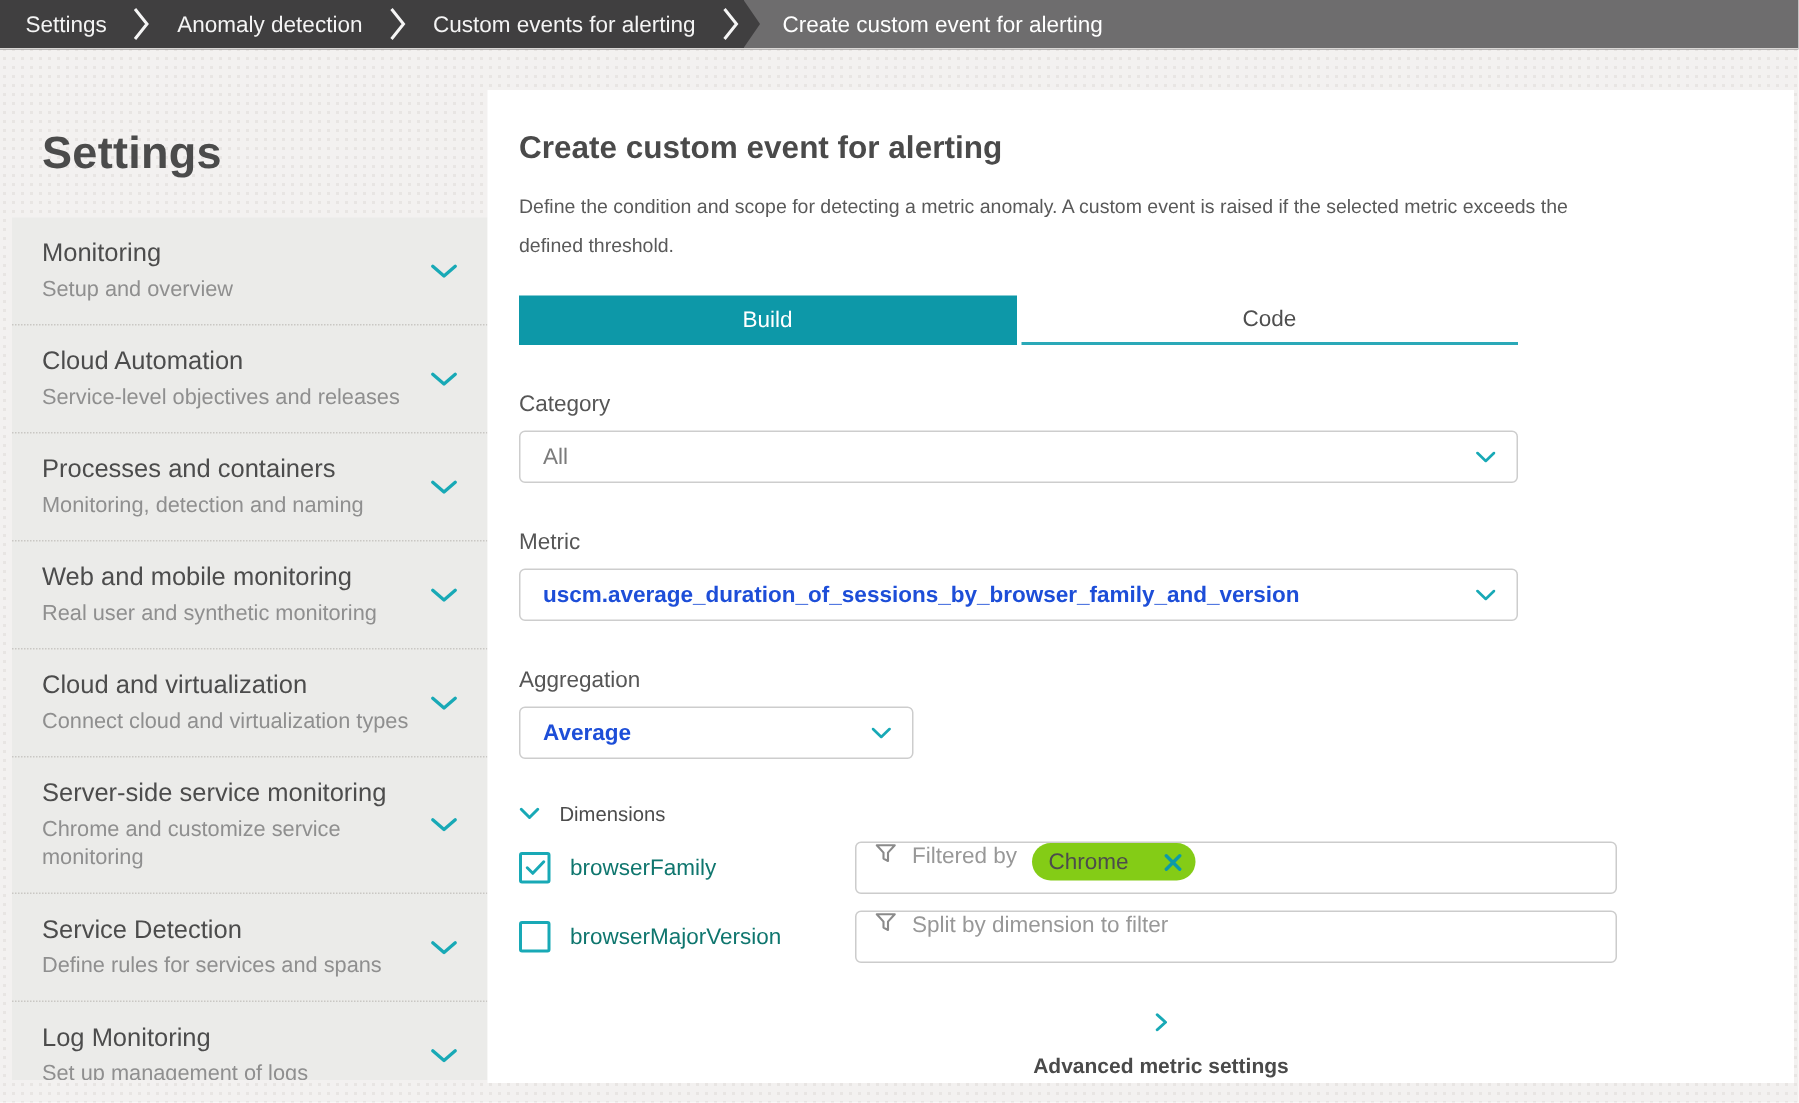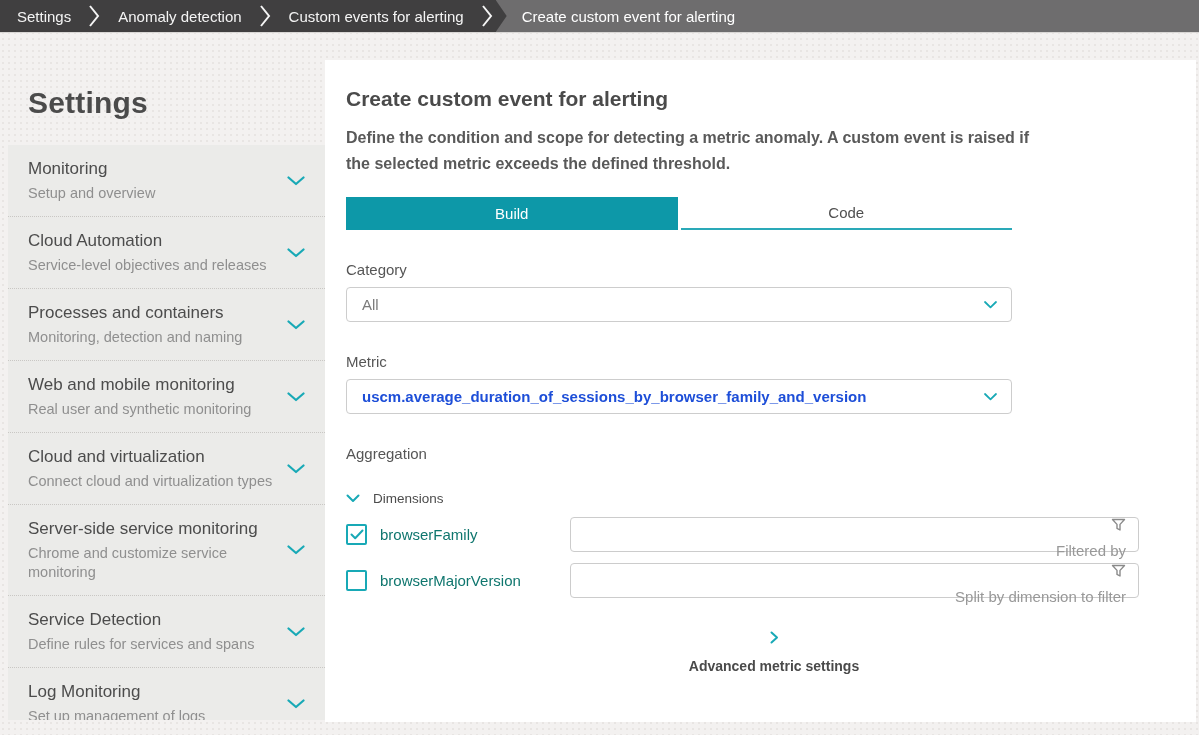--- a/index.html
+++ b/index.html
@@ -52,21 +52,21 @@
   .mi-sub   { font-size:14.5px; color:#8f8f8f; line-height:19px; margin-top:4px; }
   .mi-chev  { flex:0 0 auto; margin:0 6px 0 8px; }
 
   
   .panel {
     position:absolute; left:325px; top:60px; right:3px; bottom:13px;
     background:#ffffff; padding:27px 0 0 21px; overflow:hidden;
   }
   .page-title { font-size:21px; font-weight:bold; color:#4a4a4a; }
   .page-desc  {
-    margin-top:14px; max-width:700px; font-size:16px; line-height:26px; color:#595959;font-weight:bold;
+    margin-top:14px; max-width:700px; font-size:13px; line-height:26px; color:#595959;
   }
 
   .tabs { margin-top:20px; width:666px; height:33px; display:flex; gap:3px; }
   .tab { flex:1; display:flex; align-items:center; justify-content:center;
          font-size:15px; cursor:pointer; }
   .tab-active { background:#0d98a8; color:#ffffff; }
   .tab-inactive { color:#4f4f4f; border-bottom:2px solid #2aa9b8; }
 
   .field-label { margin-top:31px; font-size:15px; color:#565656; }
   .select {
@@ -83,24 +83,23 @@
   .dims-label { font-size:13.5px; color:#4c4c4c; }
 
   .dim-row { margin-top:11px; display:flex; align-items:center; }
   .checkbox {
     width:21px; height:21px; border:2px solid #18a9b6; border-radius:2px;
     background:#fff; display:flex; align-items:center; justify-content:center;
     cursor:pointer; flex:0 0 auto;
   }
   .dim-name { margin-left:13px; width:190px; font-size:15px; color:#0f766e; }
   .filter-input {
-    width:569px; height:35px; border:1px solid #cccccc; border-radius:4px;
-    background:#fff; display:flex; align-items:flex-end; gap:10px; padding:0 12px;
+    width:508px; height:35px; border:1px solid #cccccc; border-radius:4px;
+    background:#fff; display:flex; align-items:flex-start; gap:10px; padding:0 12px;
     cursor:text;
-    flex-direction:column;
   }
   .filter-text { font-size:15px; color:#989898; }
   .chip {
     display:inline-flex; align-items:center; gap:24px;
     background:#84cc16; border-radius:13px; padding:4px 9px 4px 11px;
     font-size:15px; color:#4c4c4c; cursor:default;
   }
 
   .advanced { margin-top:33px; display:flex; align-items:center; gap:14px;
               cursor:pointer; padding-left:6px;flex-direction:column; }
@@ -259,20 +258,28 @@
   <div class="select w-wide">
     <span class="sel-value">uscm.average_duration_of_sessions_by_browser_family_and_version</span>
     <span>
       <svg width="13" height="8" viewBox="0 0 13 8">
           <polyline points="1,1 6.5,6.3 12,1" fill="none" stroke="#18a9b6" stroke-width="1.8" stroke-linecap="round" stroke-linejoin="round"></polyline>
         </svg>
     </span>
   </div>
 
   <div class="field-label">Aggregation</div>
+  <div class="select w-small">
+    <span class="sel-value">Average</span>
+    <span>
+      <svg width="13" height="8" viewBox="0 0 13 8">
+          <polyline points="1,1 6.5,6.3 12,1" fill="none" stroke="#18a9b6" stroke-width="1.8" stroke-linecap="round" stroke-linejoin="round"></polyline>
+        </svg>
+    </span>
+  </div>
 
   <div class="dims-header">
     <span>
       <svg width="14" height="9" viewBox="0 0 14 9">
           <polyline points="1.5,1.5 7,7 12.5,1.5" fill="none" stroke="#18a9b6" stroke-width="2" stroke-linecap="round" stroke-linejoin="round"></polyline>
         </svg>
     </span>
     <span class="dims-label">Dimensions</span>
   </div>
 

